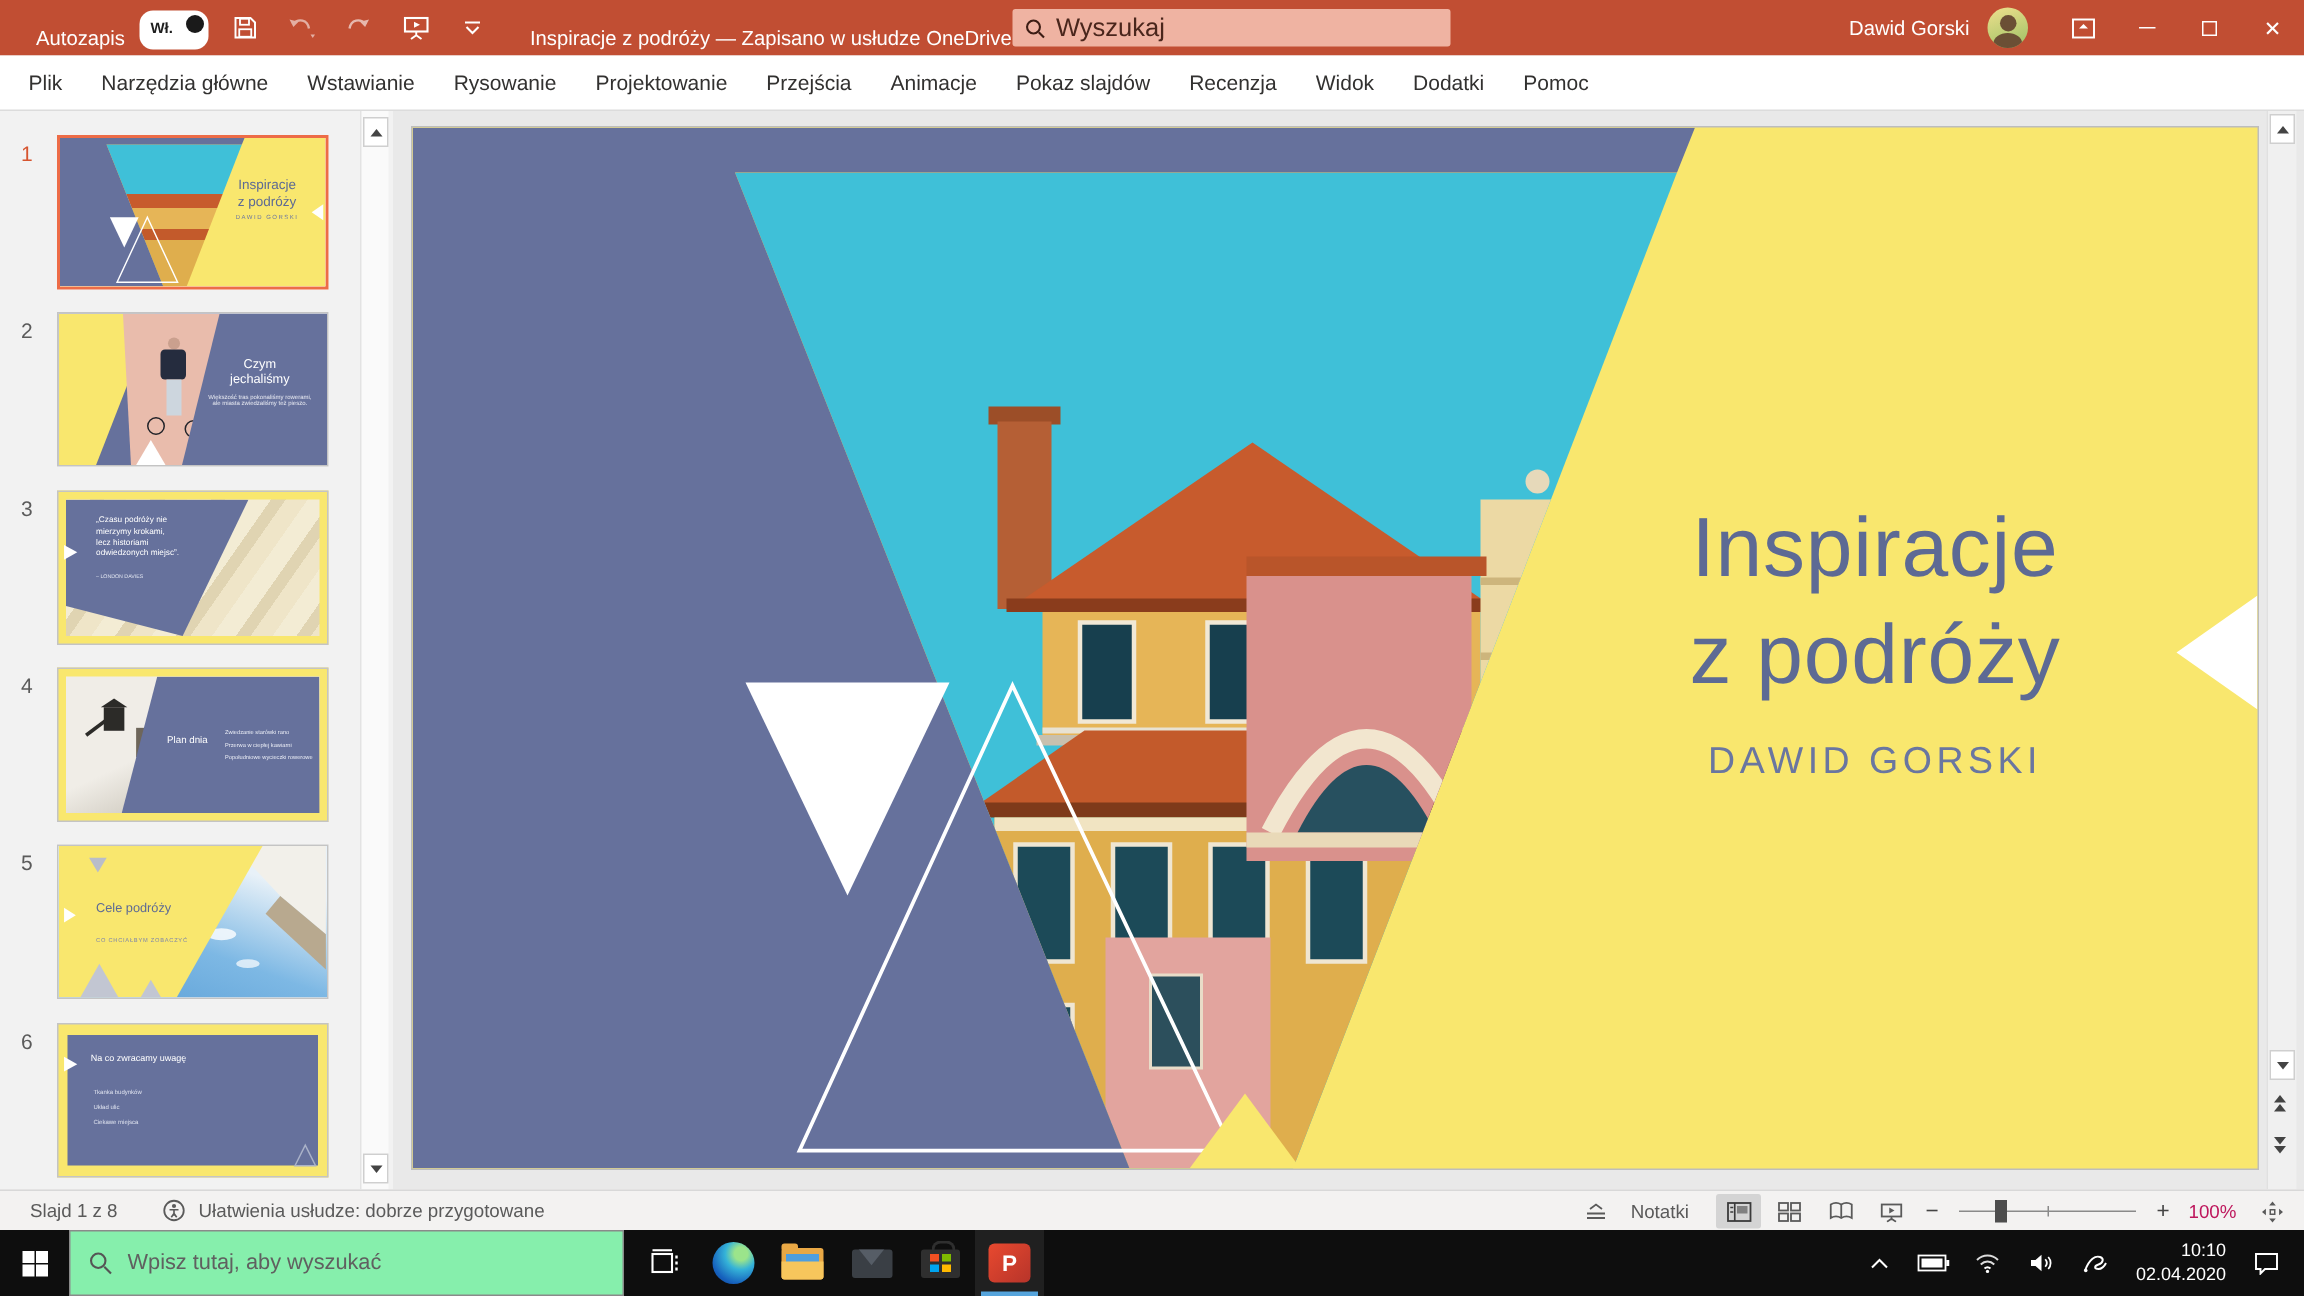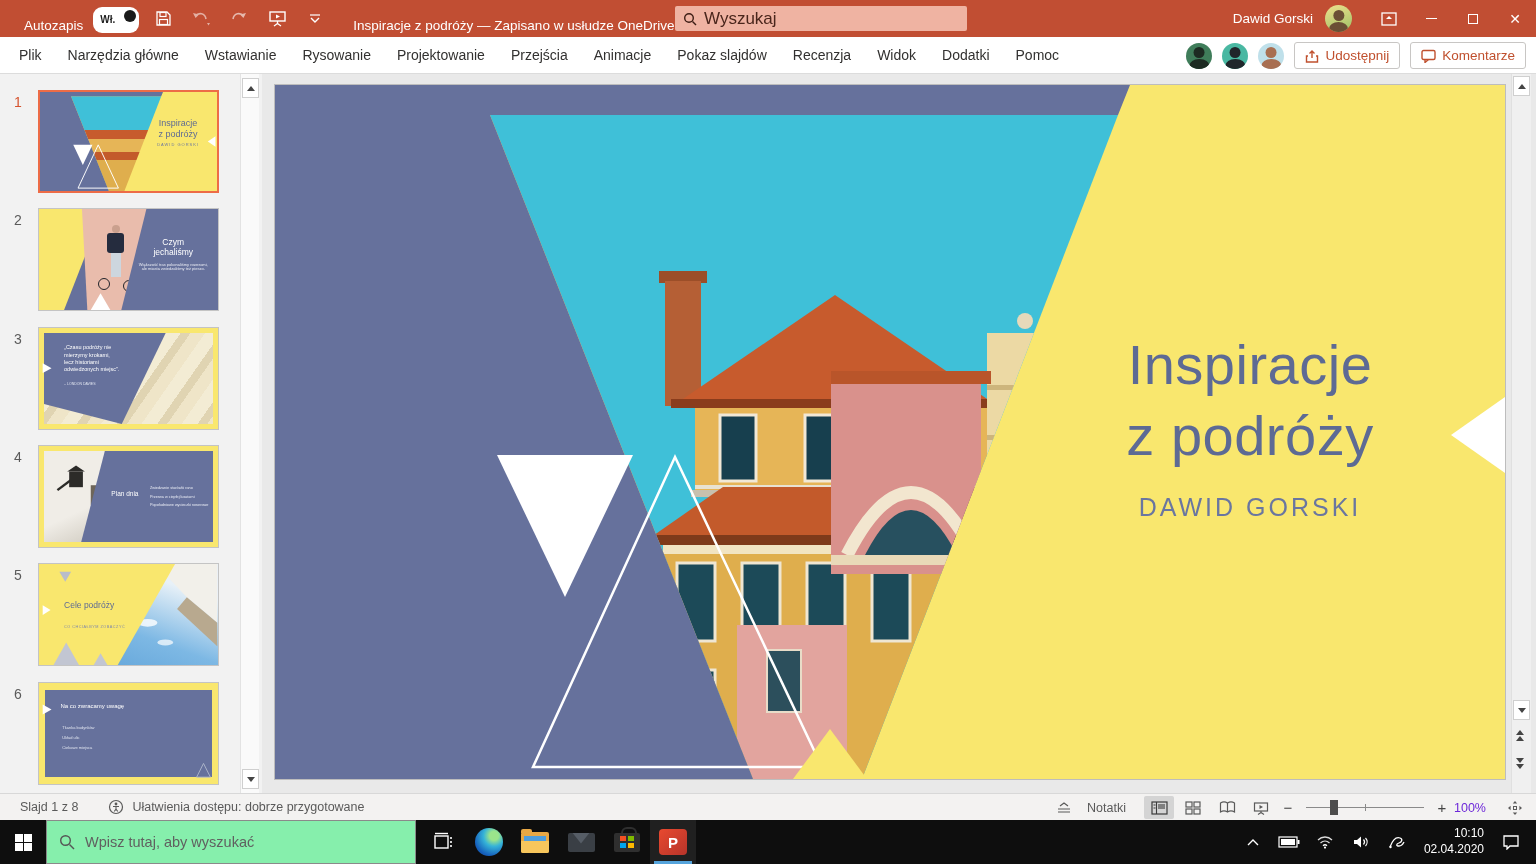--- a/index.html
+++ b/index.html
@@ -177,39 +177,20 @@
   <span class="rtab">Wstawianie</span>
   <span class="rtab">Rysowanie</span>
   <span class="rtab">Projektowanie</span>
   <span class="rtab">Przejścia</span>
   <span class="rtab">Animacje</span>
   <span class="rtab">Pokaz slajdów</span>
   <span class="rtab">Recenzja</span>
   <span class="rtab">Widok</span>
   <span class="rtab">Dodatki</span>
   <span class="rtab">Pomoc</span>
-  <div class="ribbon-right">
-    <div class="avatar collab" style="--fg:#1d2b22; background:#3f7d5a;"></div>
-    <div class="avatar collab" style="--fg:#20262b; background:#49b8a2;"></div>
-    <div class="avatar collab" style="--fg:#a86f52; background:#bfe0ea;"></div>
-    <div class="rb-btn">
-      <svg width="14" height="14" viewBox="0 0 14 14">
-          <path d="M7 9 V2 M4.5 4.5 L7 2 l2.5 2.5" fill="none" stroke="#c0502e" stroke-width="1.4"></path>
-          <path d="M3 7 H1.5 v6 h11 v-6 H11" fill="none" stroke="#c0502e" stroke-width="1.4"></path>
-        </svg>
-      <span>Udostępnij</span>
-    </div>
-    <div class="rb-btn">
-      <svg width="15" height="14" viewBox="0 0 15 14">
-          <rect x="1" y="1.5" width="13" height="9" rx="1.5" fill="none" stroke="#c0502e" stroke-width="1.4"></rect>
-          <path d="M4 10.5 v3 l3.5 -3" fill="none" stroke="#c0502e" stroke-width="1.4"></path>
-        </svg>
-      <span>Komentarze</span>
-    </div>
-  </div>
 </div>
 
 <div class="workspace">
 
   <div class="thumb-panel">
 
     <span class="thumb-num sel" style="top:20px">1</span>
     <div class="thumb selected" style="top:16px">
       <div class="abs" style="left:0;top:0;width:100%;height:100%;background:#f9e76e"></div>
       <div class="abs" style="left:0;top:0;width:100%;height:100%;background:linear-gradient(180deg,#3fc0d8 0 38%,#c75b2d 38% 47%,#e6b557 47% 61%,#c35a2b 61% 69%,#dfae4d 69% 100%);clip-path:polygon(17.5% 4.3%,68.5% 4.3%,47.7% 100%,38.9% 100%)"></div>
@@ -407,21 +388,21 @@
 
 <div class="statusbar">
   <div class="sb-left">
     <span>Slajd 1 z 8</span>
     <span style="width:14px"></span>
     <svg width="16" height="16" viewBox="0 0 16 16">
         <circle cx="8" cy="8" r="6.5" fill="none" stroke="#5a5a5a" stroke-width="1.2"></circle>
         <circle cx="8" cy="5" r="1.4" fill="#5a5a5a"></circle>
         <path d="M5 7.5 h6 M8 7.5 v4 M8 10 l-1.8 2.5 M8 10 l1.8 2.5" stroke="#5a5a5a" stroke-width="1.1" fill="none"></path>
       </svg>
-    <span>Ułatwienia dostępu: dobrze przygotowane</span>
+    <span>Ułatwienia usłudze: dobrze przygotowane</span>
   </div>
   <div class="sb-right">
     <div class="notes-btn">
       <svg width="16" height="13" viewBox="0 0 16 13">
           <path d="M4 5 l4 -3 l4 3" fill="none" stroke="#5a5a5a" stroke-width="1.2"></path>
           <path d="M2 8 h12 M2 11 h12" stroke="#5a5a5a" stroke-width="1.2"></path>
         </svg>
       <span>Notatki</span>
     </div>
     <div class="sb-viewbtn active">
@@ -451,21 +432,21 @@
           <path d="M8 10 v2.5 M5 13.5 l3 -2 M11 13.5 l-3 -2" stroke="#5a5a5a" stroke-width="1.1" fill="none"></path>
           <path d="M6.5 4 l3.5 2 l-3.5 2 z" fill="#5a5a5a"></path>
         </svg>
     </div>
     <span class="zoom-sign">−</span>
     <div class="zoom-track">
       <span class="zoom-tick"></span>
       <span class="zoom-thumb"></span>
     </div>
     <span class="zoom-sign">+</span>
-    <span style="width:42px;text-align:left;color:#6d28d9">100%</span>
+    <span style="width:42px;text-align:center;color:#be185d">100%</span>
     <div class="sb-viewbtn">
       <svg width="16" height="16" viewBox="0 0 16 16">
           <path d="M8 1 l2.2 2.6 h-4.4 z M8 15 l2.2 -2.6 h-4.4 z M1 8 l2.6 -2.2 v4.4 z M15 8 l-2.6 -2.2 v4.4 z" fill="#5a5a5a"></path>
           <rect x="6.5" y="6.5" width="3" height="3" fill="none" stroke="#5a5a5a" stroke-width="1"></rect>
         </svg>
     </div>
   </div>
 </div>
 
 <div class="taskbar">

